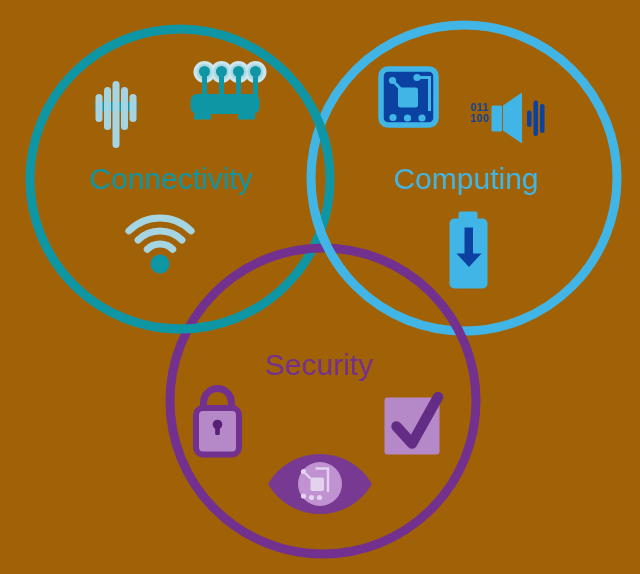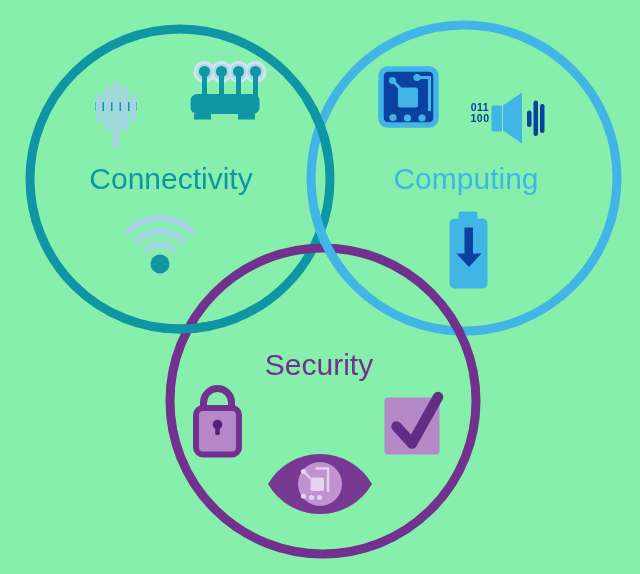--- a/index.html
+++ b/index.html
@@ -1,18 +1,18 @@
 <!DOCTYPE html>
 <html><head>
 <meta charset="utf-8">
 <title>Venn Diagram</title>
 <style>
   html,body{margin:0;padding:0;background:#ffffff;}
   .stage{
-    width:640px;height:574px;background:#86efac;overflow:hidden;
+    width:640px;height:574px;background:#a16207;overflow:hidden;
     font-family:"Liberation Sans",sans-serif;
   }
   svg text{font-family:"Liberation Sans",sans-serif;}
   .circle-label{font-size:30px;font-weight:400;}
   .binary-text{font-size:10.5px;font-weight:700;letter-spacing:0.5px;}
 </style>
 </head>
 <body>
 
 <div class="stage">

